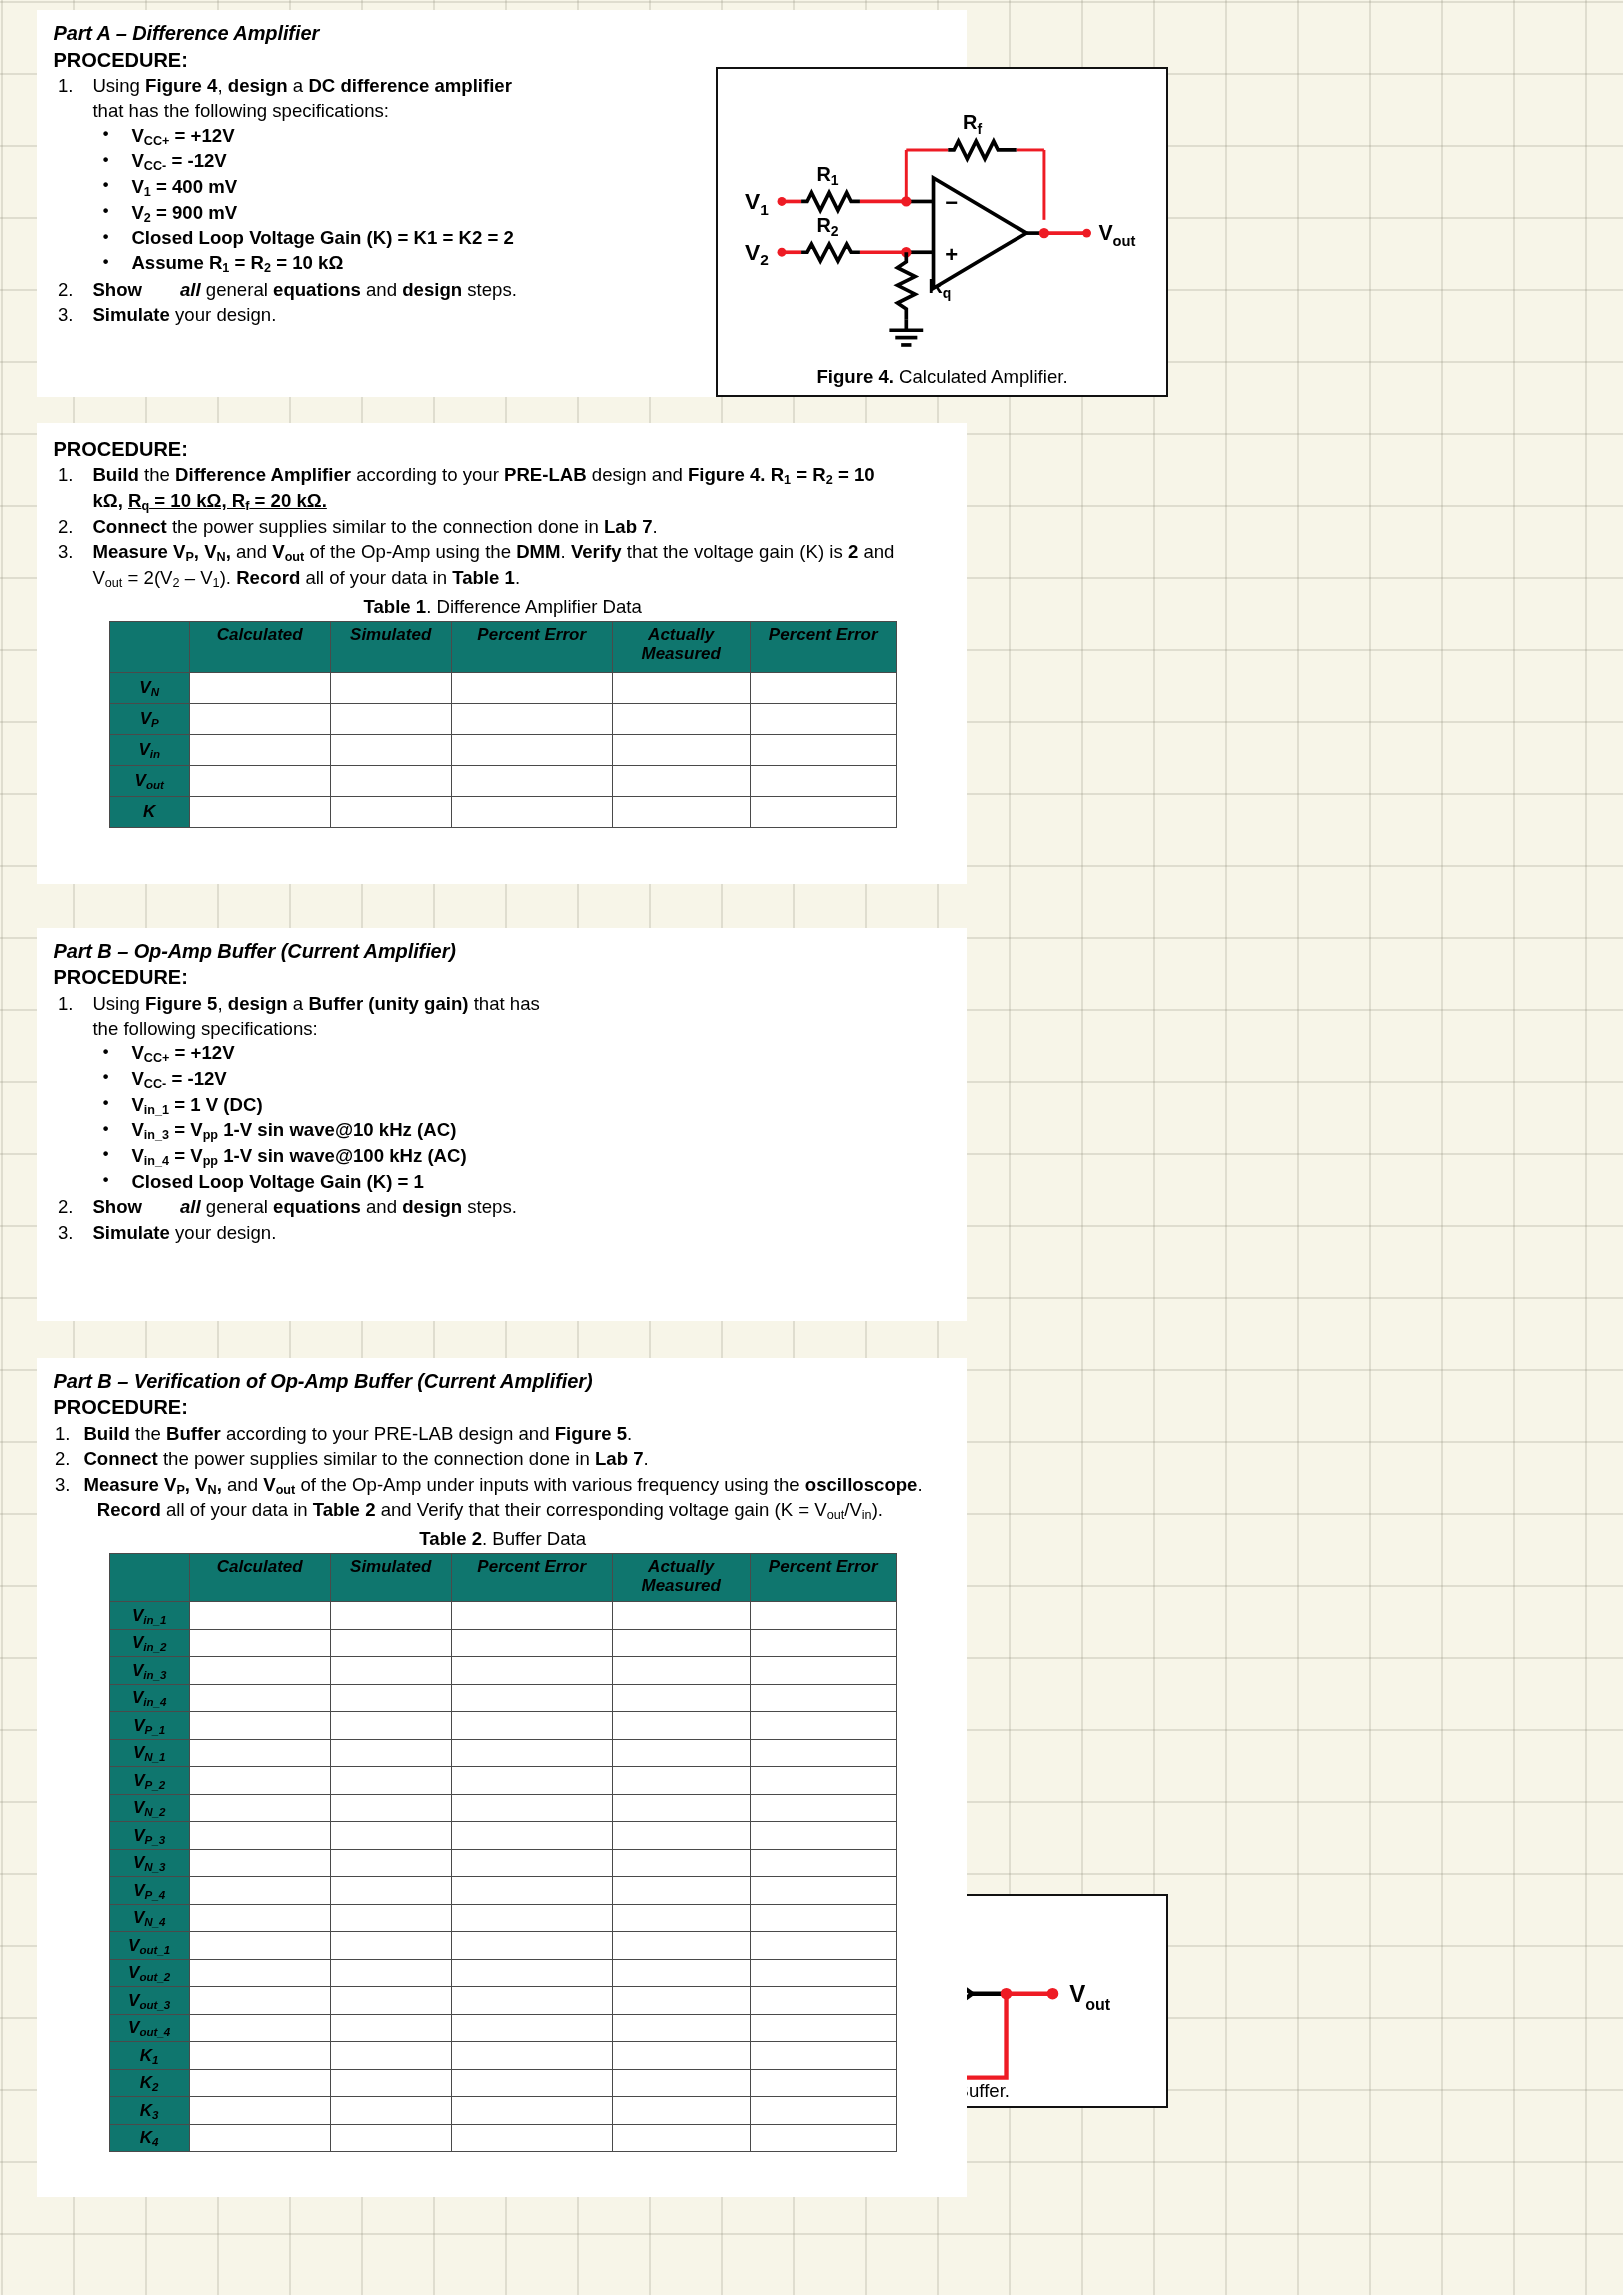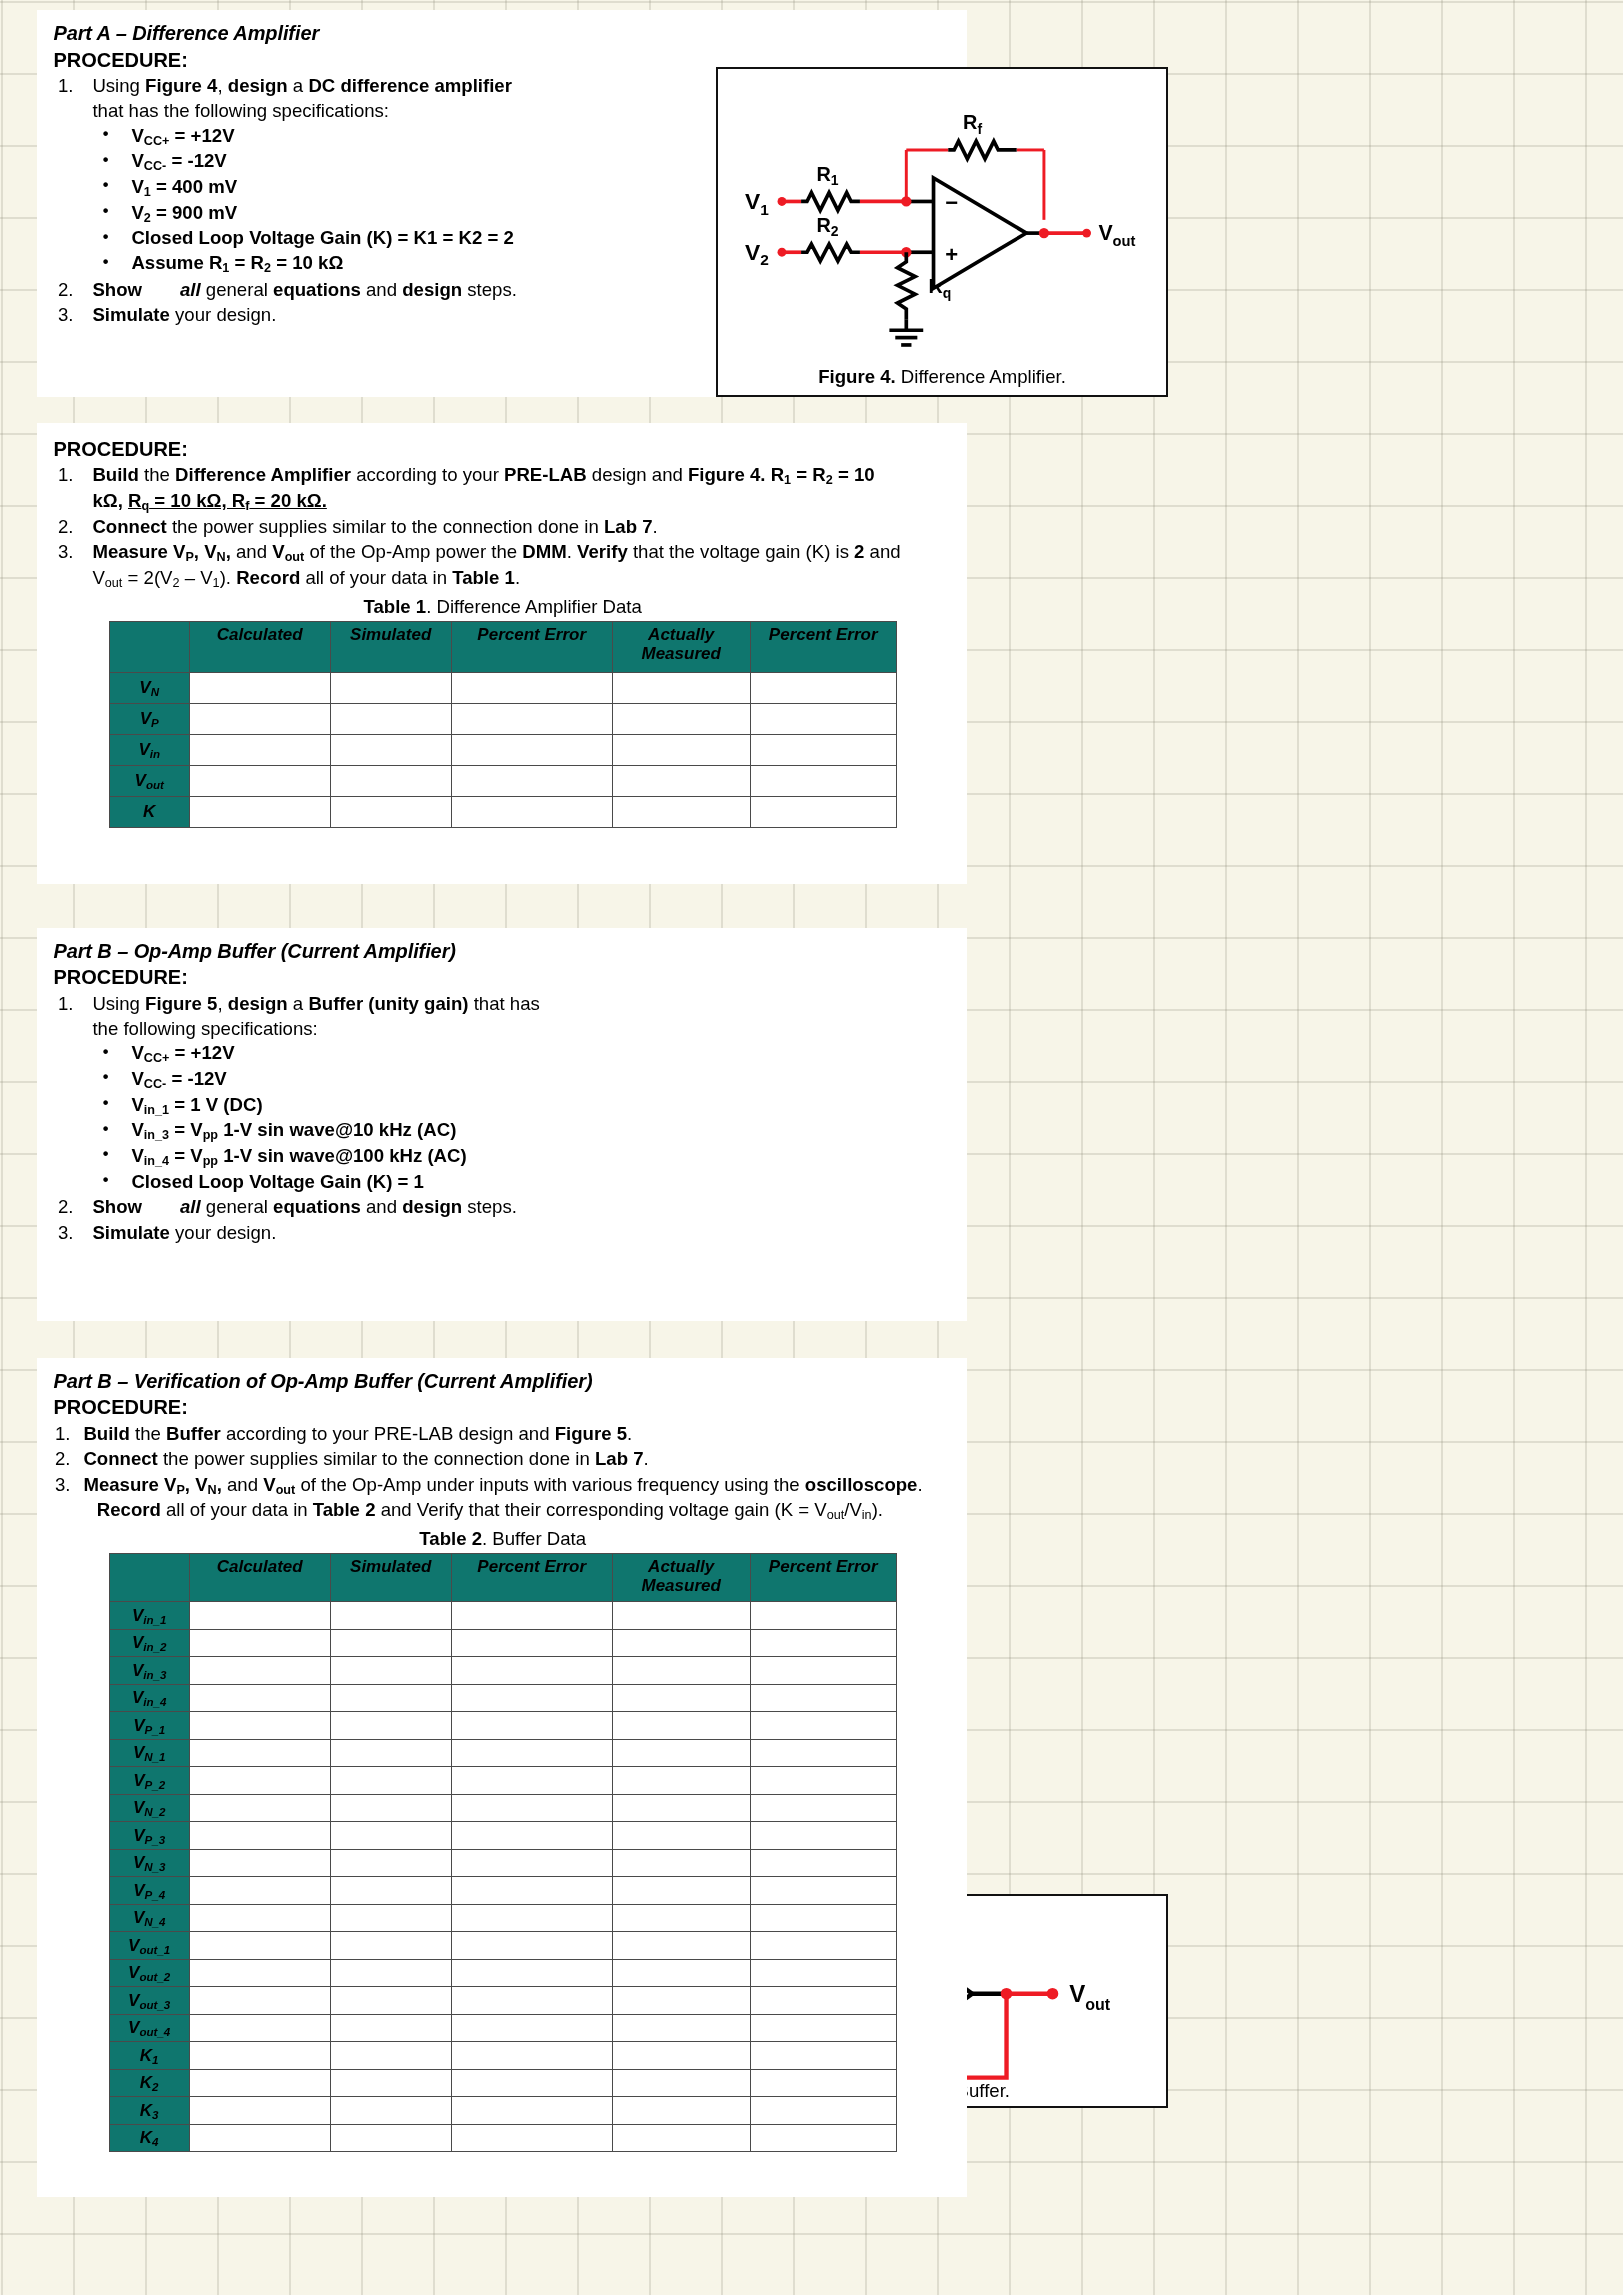--- a/index.html
+++ b/index.html
@@ -269,42 +269,42 @@
         <text x="308" y="192" font-family="Liberation Sans, sans-serif" font-size="30" font-weight="bold">−</text>
         <text x="308" y="262" font-family="Liberation Sans, sans-serif" font-size="30" font-weight="bold">+</text>
 
         <path d="M418,223 L442,223" stroke="#000" stroke-width="5" fill="none"></path>
         <circle cx="442" cy="223" r="7" fill="#ee1b24"></circle>
         <path d="M442,223 L500,223" stroke="#ee1b24" stroke-width="5" fill="none"></path>
         <circle cx="500" cy="223" r="6" fill="#ee1b24"></circle>
         <text x="516" y="233" font-family="Liberation Sans, sans-serif" font-size="29" font-weight="bold">V<tspan font-size="20" dy="8">out</tspan></text>
       </svg>
       <div class="figcaption">
-        <b>Figure 4.</b><span> Difference Amplifier.</span>
+        <b>Figure 4.</b><span> Calculated Amplifier.</span>
       </div>
     </div>
   </div>
 
   <div class="panel" id="panel-a-verif">
     <div class="panel-inner">
       <div class="proc-label">PROCEDURE:</div>
 
       <ol class="steps">
         <li>
           <span class="num">1.</span>
           <b>Build</b><span> the </span><b>Difference Amplifier</b><span> according to your </span><b>PRE-LAB</b><span> design and </span><b>Figure 4</b><b>. R<sub>1</sub> = R<sub>2</sub> = 10</b>
           <div><b>kΩ, </b><b class="u">R<sub>q</sub> = 10 kΩ, R<sub>f</sub> = 20 kΩ.</b></div>
         </li>
         <li>
           <span class="num">2.</span>
           <b>Connect</b><span> the power supplies similar to the connection done in </span><b>Lab 7</b><span>.</span>
         </li>
         <li>
           <span class="num">3.</span>
-          <b>Measure V<sub>P</sub>, V<sub>N</sub>,</b><span> and </span><b>V<sub>out</sub></b><span> of the Op-Amp power the </span><b>DMM</b><span>. </span><b>Verify</b><span> that the voltage gain (K) is </span><b>2</b><span> and</span>
+          <b>Measure V<sub>P</sub>, V<sub>N</sub>,</b><span> and </span><b>V<sub>out</sub></b><span> of the Op-Amp using the </span><b>DMM</b><span>. </span><b>Verify</b><span> that the voltage gain (K) is </span><b>2</b><span> and</span>
           <div><span>V<sub>out</sub> = 2(V<sub>2</sub> – V<sub>1</sub>). </span><b>Record</b><span> all of your data in </span><b>Table 1</b><span>.</span></div>
         </li>
       </ol>
 
       <div class="table-caption">
         <b>Table 1</b><span>. Difference Amplifier Data</span>
       </div>
 
       <table class="data" id="table1">
         <colgroup>

